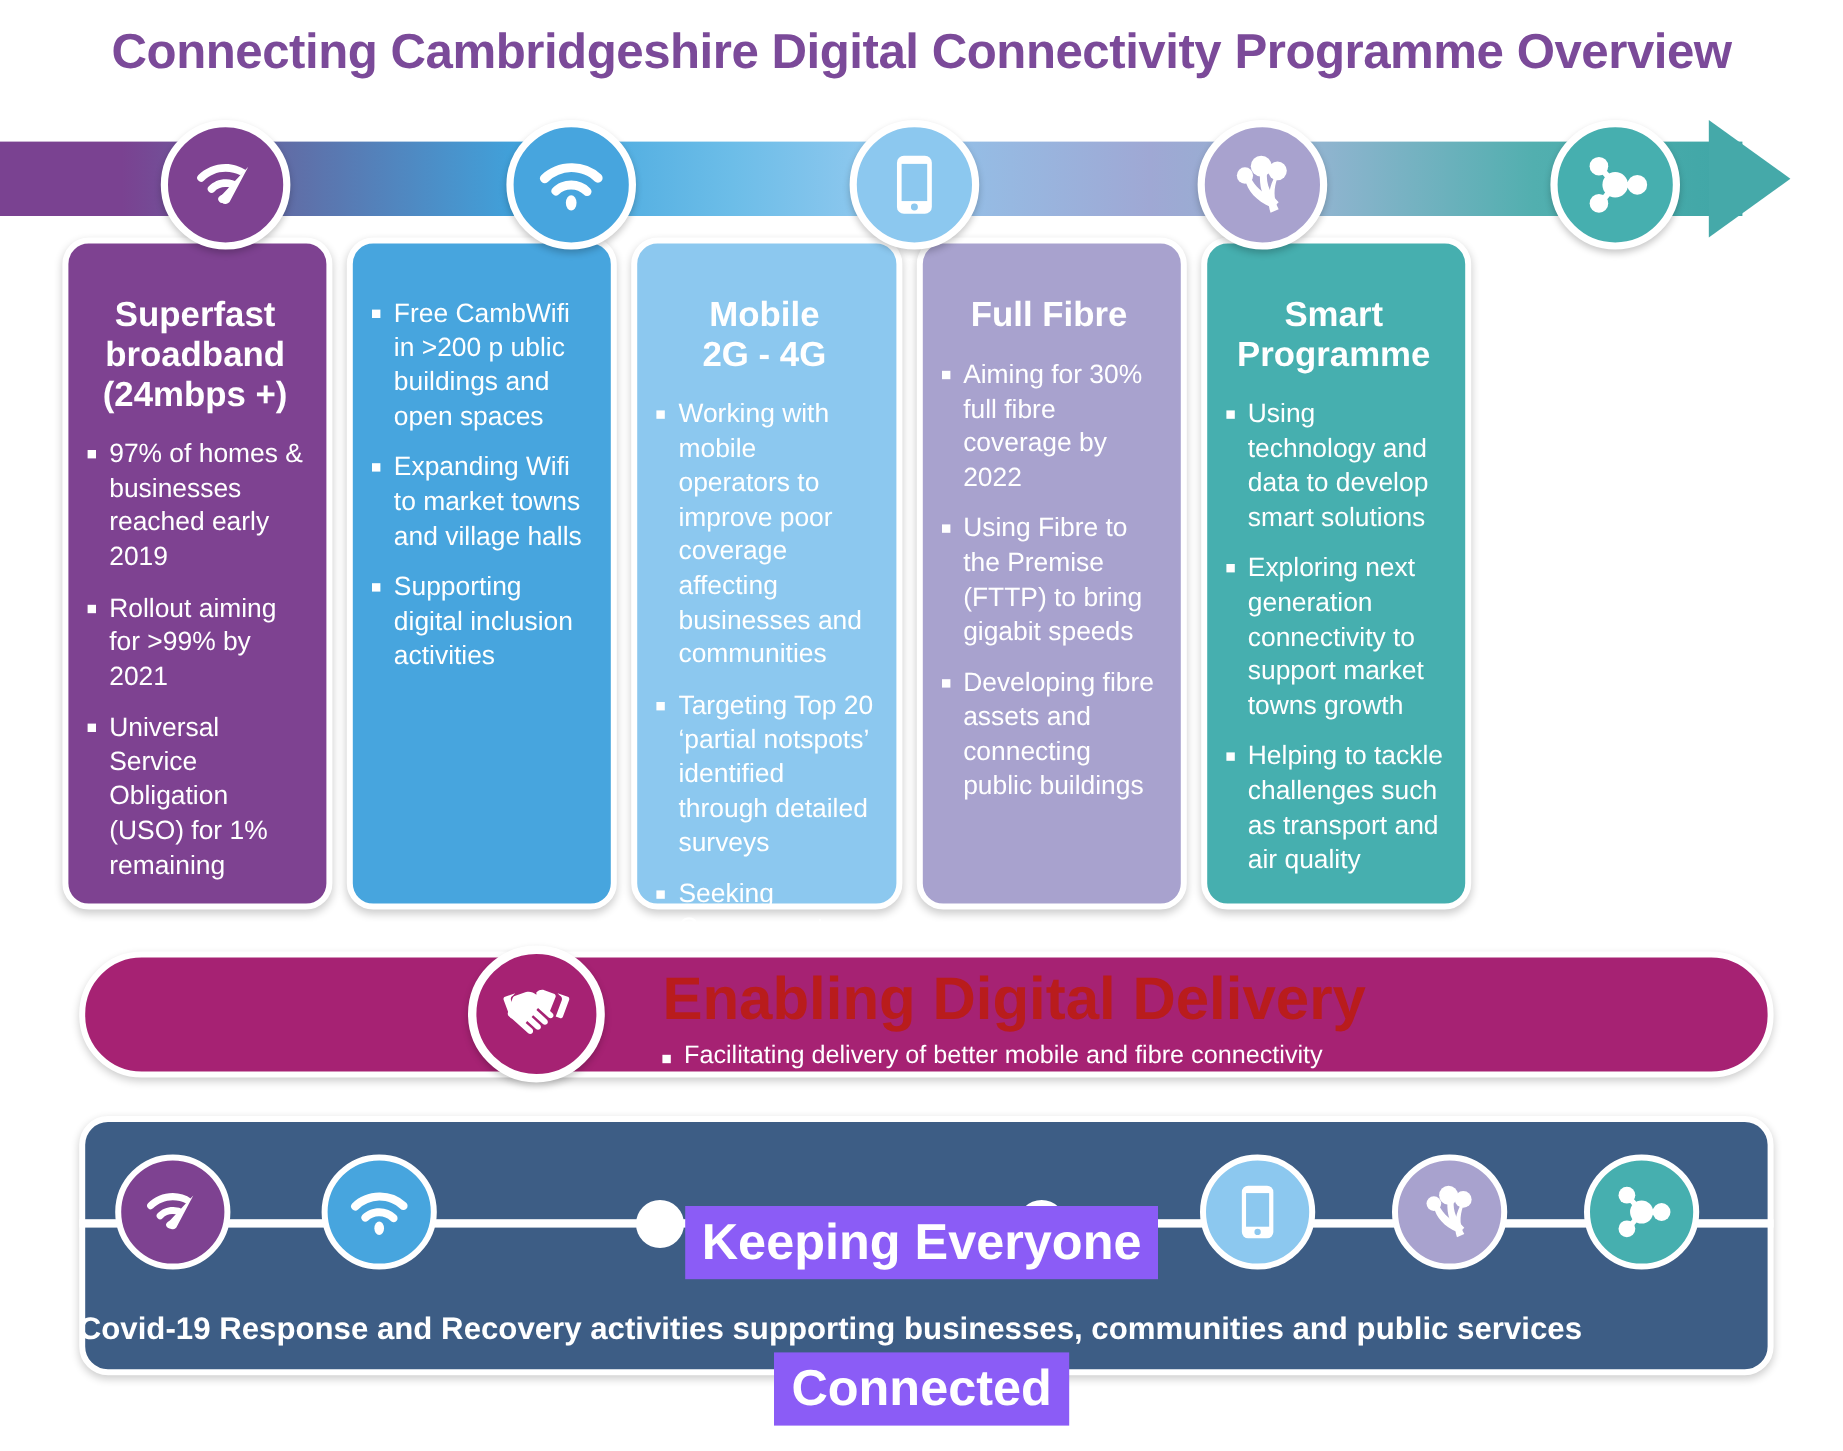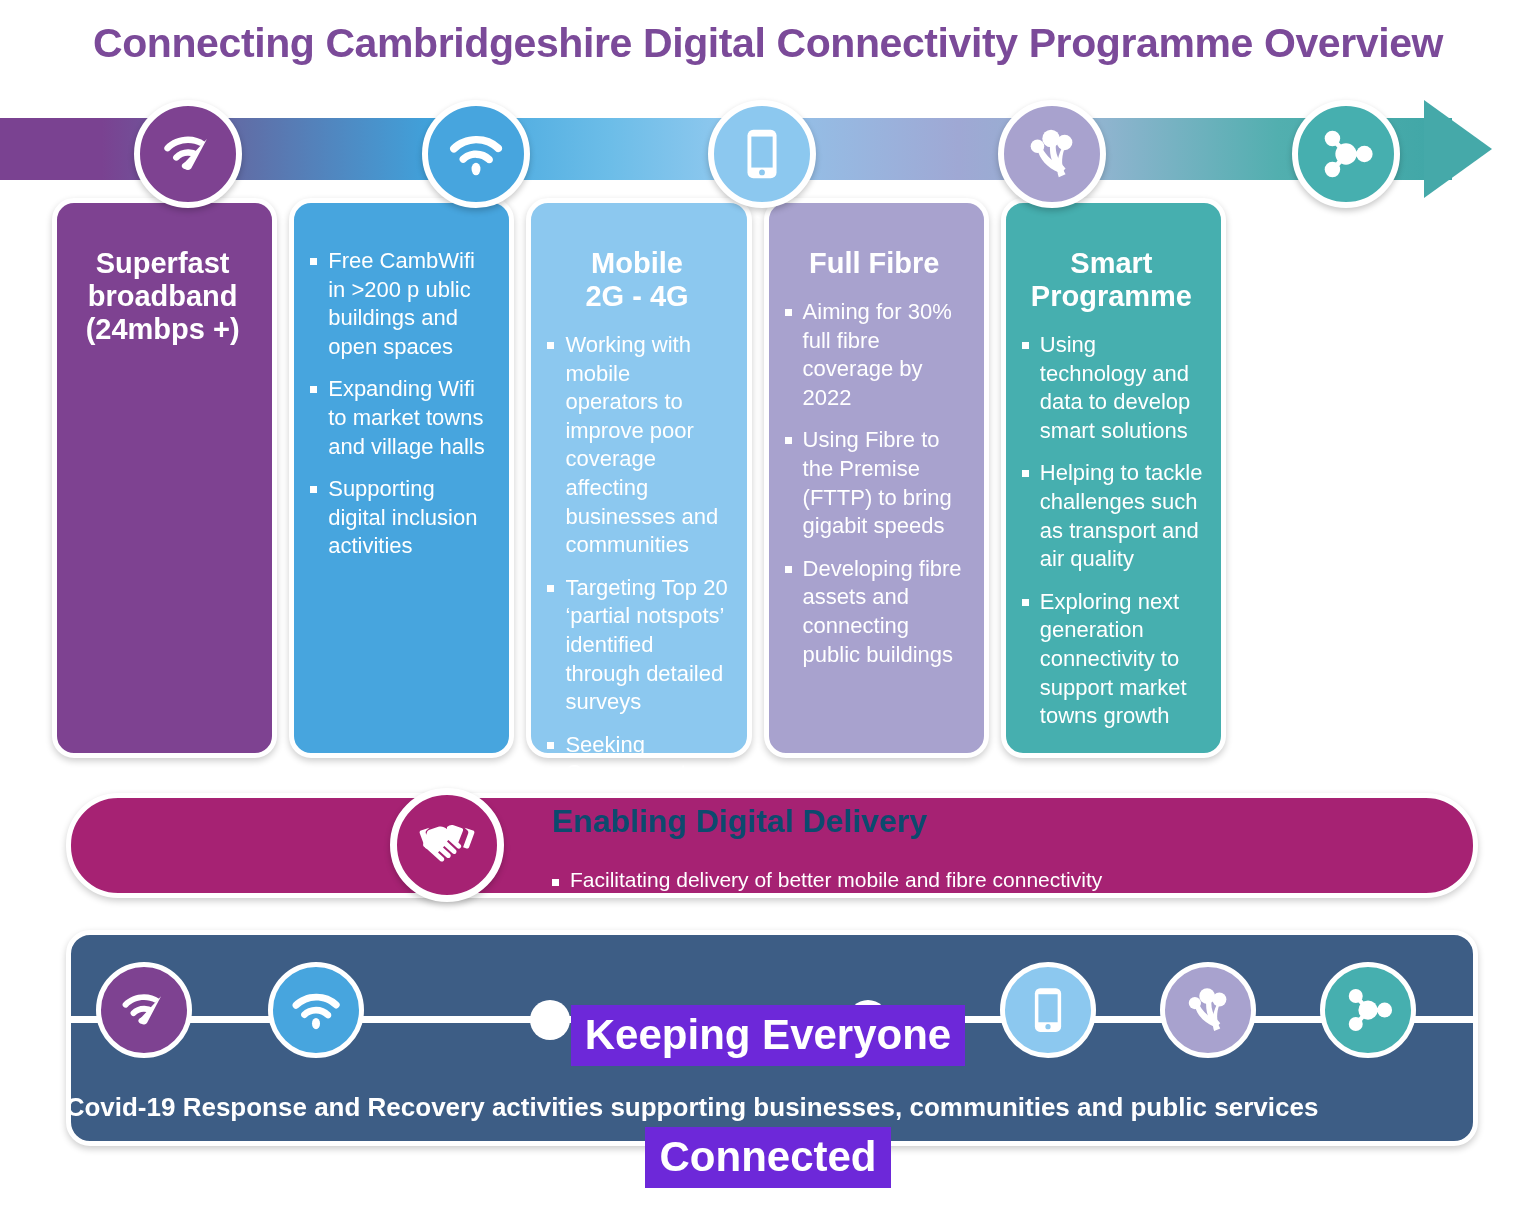--- a/index.html
+++ b/index.html
@@ -121,22 +121,22 @@
     background: #A62273;
     border: 7px solid #ffffff;
     box-shadow: 0 3px 6px rgba(0,0,0,.22);
     display: flex; align-items: center; justify-content: center;
     z-index: 6;
   }
   .enabling-badge svg { width: 66px; height: 66px; }
   .enabling-title {
     position: absolute;
     top: 803px; left: 552px;
-    color: #0c4a6e;
-    font-size: 32px;
+    color: #b91c1c;
+    font-size: 50px;
     font-weight: bold;
   }
   .enabling-sub {
     position: absolute;
     top: 868px; left: 552px;
     color: #ffffff;
     font-size: 21px;
     padding-left: 18px;
   }
   .enabling-sub::before {
@@ -177,21 +177,21 @@
     top: 944px; left: 0; width: 1536px;
     text-align: center;
     color: #ffffff;
     font-size: 42px;
     font-weight: bold;
     line-height: 1.45;
     white-space: pre-line;
     z-index: 5;
     pointer-events: none;
   }
-  .kec-titleline { display: inline-block; background: #6d28d9; padding: 0 14px; }
+  .kec-titleline { display: inline-block; background: #8b5cf6; padding: 0 14px; }
   .kec-caption {
     position: absolute;
     top: 1092px; left: 0; width: 1384px;
     text-align: center;
     color: #ffffff;
     font-size: 26px;
     font-weight: bold;
     z-index: 5;
   }
   .kec-badge {
@@ -257,20 +257,25 @@
           <circle cx="18" cy="48" r="8" fill="#fff"></circle>
         </svg>
       </div>
     </div>
 
   <div class="columns" id="columns">
       <div class="col" style="background: rgb(126, 66, 145);">
         <div class="col-title">Superfast
 broadband
 (24mbps +)</div>
+        <ul class="col-bullets">
+          <li>97% of homes &amp; businesses reached early 2019</li>
+          <li>Rollout aiming for &gt;99% by 2021</li>
+          <li>Universal Service Obligation (USO) for 1% remaining</li>
+        </ul>
       </div>
       <div class="col" style="background: rgb(71, 165, 222);">
         <ul class="col-bullets">
           <li>Free CambWifi in &gt;200 p ublic buildings and open spaces</li>
           <li>Expanding Wifi to market towns and village halls</li>
           <li>Supporting digital inclusion activities</li>
         </ul>
       </div>
       <div class="col" style="background: rgb(140, 200, 239);">
         <div class="col-title">Mobile
@@ -287,22 +292,22 @@
           <li>Aiming for 30% full fibre coverage by 2022</li>
           <li>Using Fibre to the Premise (FTTP) to bring gigabit speeds</li>
           <li>Developing fibre assets and connecting public buildings</li>
         </ul>
       </div>
       <div class="col" style="background: rgb(70, 175, 175);">
         <div class="col-title">Smart
 Programme</div>
         <ul class="col-bullets">
           <li>Using technology and data to develop smart solutions</li>
+          <li>Exploring next generation connectivity to support market towns growth</li>
           <li>Helping to tackle challenges such as transport and air quality</li>
-          <li>Exploring next generation connectivity to support market towns growth</li>
         </ul>
       </div>
     </div>
 
   <div class="enabling-bar"></div>
   <div class="enabling-badge">
     <svg viewBox="0 0 64 64" aria-hidden="true">
       <path fill="#ffffff" d="M32 16.5c-2.6-2.2-5.6-3.1-8.4-2.2l-9.2 3.1a2.6 2.6 0 0 0-1.6 1.6L9 30.8c-.4 1.1-.1 2.3.8 3l3 2.4 12.6 11.3c1 .9 2.5.8 3.4-.2.8-1 .7-2.4-.2-3.3l-5.3-4.8 1.3-1.5 7.1 6.4c1 .9 2.5.8 3.4-.2.8-.9.7-2.4-.2-3.3l-6.8-6.1 1.3-1.5 7.9 7.1c1 .9 2.5.8 3.4-.2.8-.9.7-2.4-.2-3.3L32 28.7l1.3-1.5 8.6 7.7c1 .9 2.5.8 3.3-.2.9-.9.8-2.4-.2-3.3l-2-1.8 4.5-11.4c.3-.9 0-1.9-.8-2.4l-8.3-3c-2.1-.7-4.3-.2-6.4 1.7z"></path>
       <path fill="#ffffff" d="M14.9 15.2 6.7 18c-1 .3-1.5 1.4-1.2 2.4l5.1 13.8c.4 1 1.5 1.5 2.5 1.1l3.3-1.2-4.9-13.3c-.5-1.4.1-2.9 1.4-3.6z"></path>
       <path fill="#ffffff" d="M49.1 15.2 57.3 18c1 .3 1.5 1.4 1.2 2.4l-5.1 13.8c-.4 1-1.5 1.5-2.5 1.1l-3.3-1.2 4.9-13.3c.5-1.4-.1-2.9-1.4-3.6z"></path>

